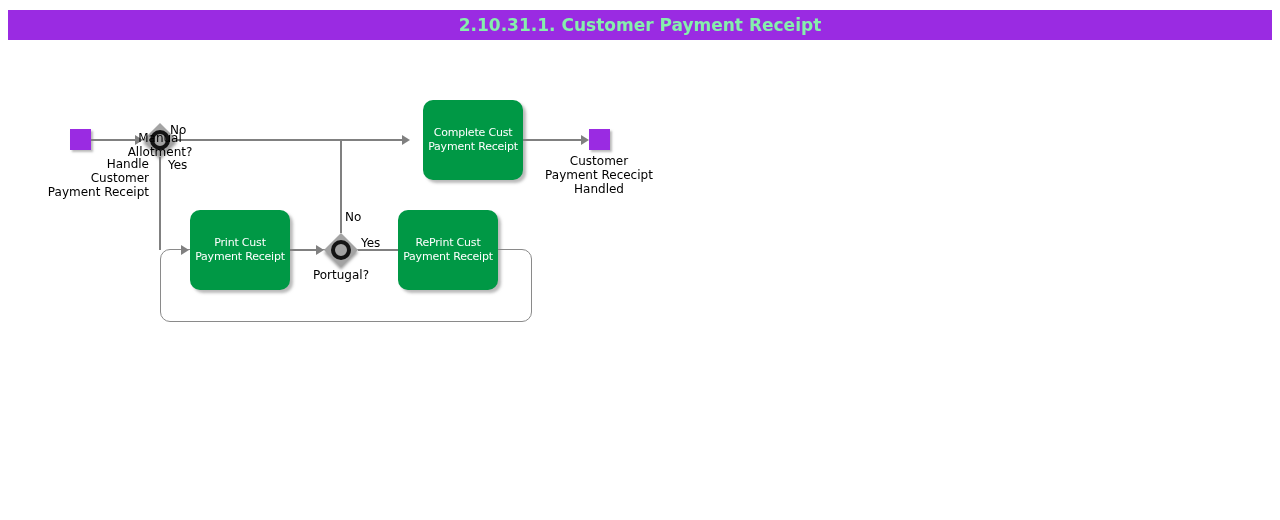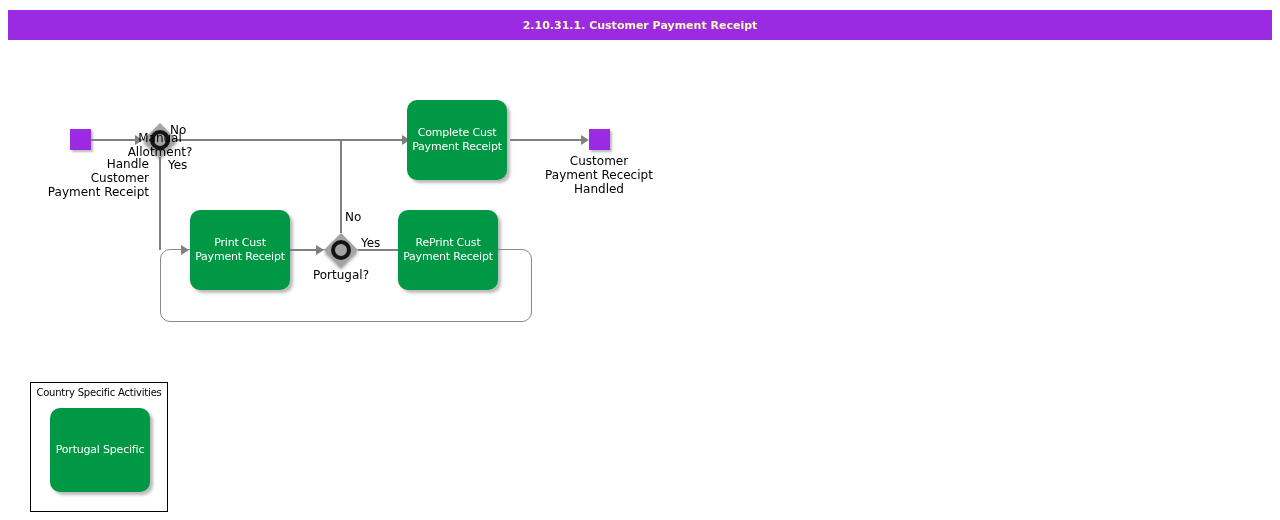--- a/index.html
+++ b/index.html
@@ -3,23 +3,23 @@
 <meta charset="utf-8">
 <style>
   html, body { margin:0; padding:0; background:#ffffff; }
   .canvas {
     position:relative; width:1280px; height:520px; background:#ffffff;
     font-family:"DejaVu Sans", "Liberation Sans", sans-serif;
     overflow:hidden;
   }
   .titlebar {
     position:absolute; left:8px; top:10px; width:1264px; height:30px;
-    background:var(--purple, #9A2BE2); color:#fef9c3;
+    background:var(--purple, #9A2BE2); color:#86efac;
     display:flex; align-items:center; justify-content:center;
-    font-size:11px; font-weight:bold;
+    font-size:17px; font-weight:bold;
   }
   .task {
     position:absolute; width:100px; height:80px;
     background:var(--green, #009845); border-radius:10px;
     color:#ffffff; font-size:11px; letter-spacing:-0.2px;
     display:flex; align-items:center; justify-content:center; text-align:center;
     white-space:pre; line-height:1.25;
     box-shadow:3px 3px 3px rgba(130,130,130,0.55);
     z-index:3;
   }
@@ -103,21 +103,21 @@
 
   <div class="diamond" style="left:143px; top:123px;">
     <div class="diamond-shape"></div>
     <div class="diamond-ring"></div>
   </div>
   <div class="diamond" style="left:324px; top:233px;">
     <div class="diamond-shape"></div>
     <div class="diamond-ring"></div>
   </div>
 
-  <div class="task" style="left:407px; top:100px;text-align:center;">
+  <div class="task" style="left:423px; top:100px;text-align:center;">
     <span>Complete Cust
 Payment Receipt</span>
   </div>
   <div class="task" style="left:190px; top:210px;">
     <span>Print Cust
 Payment Receipt</span>
   </div>
   <div class="task" style="left:398px; top:210px;">
     <span>RePrint Cust
 Payment Receipt</span>
@@ -132,20 +132,14 @@
 Customer
 Payment Receipt</div>
   <div class="lbl" style="left:524px; top:155px; width:150px;">Customer
 Payment Rececipt
 Handled</div>
 
   <div class="lbl lbl-left" style="left:345px; top:211px;">No</div>
   <div class="lbl lbl-left" style="left:361px; top:237px;">Yes</div>
   <div class="lbl" style="left:291px; top:269px; width:100px;">Portugal?</div>
 
-  <div class="legendbox">
-    <div class="legend-title">Country Specific Activities</div>
-    <div class="task task-legend">
-      <span>Portugal Specific</span>
-    </div>
-  </div>
 
 </div>
 
 </body></html>

